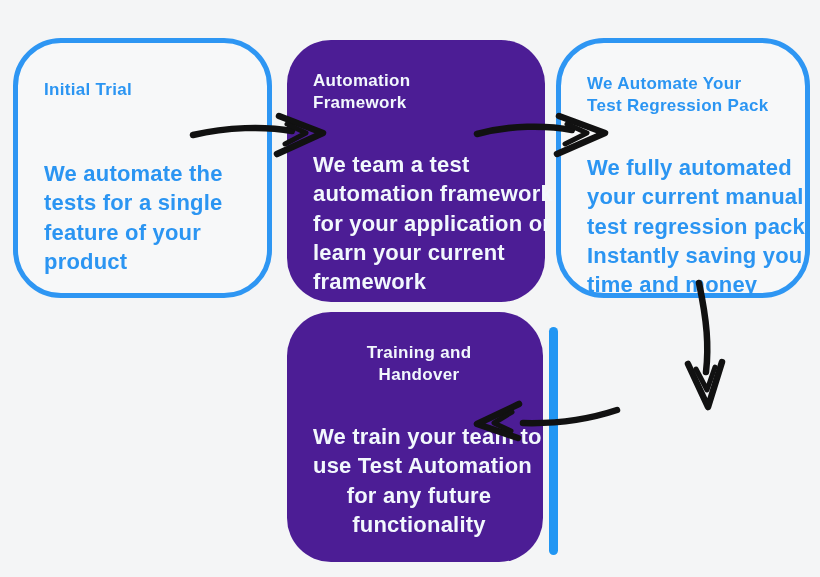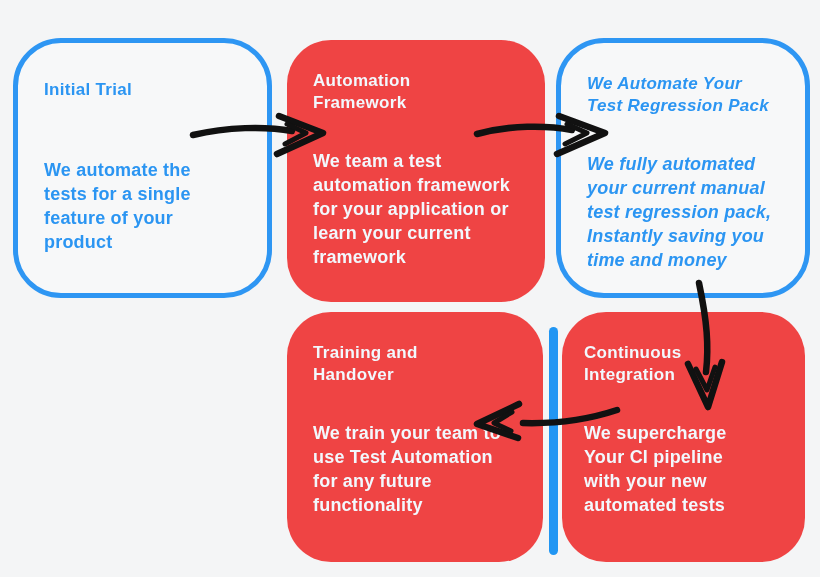--- a/index.html
+++ b/index.html
@@ -9,35 +9,35 @@
     font-family:"Liberation Sans","DejaVu Sans",sans-serif;
   }
   .box {
     position:absolute; box-sizing:border-box;
     border-radius:44px; padding:30px 18px 0 26px;
   }
   .box.outline {
     background:#f7f8f9; border:5px solid #2e96f3; color:#2b95f2;
     border-radius:48px;
   }
-  .box.filled { background:#ef4444; color:#f2f8fd; }
+  .box.filled { background:#4c1d95; color:#f2f8fd; }
   .box .title {
     font-size:17px; font-weight:700; line-height:1.32;
     letter-spacing:.3px; white-space:pre-line;
     min-height:46px; margin:0 0 34px 0;
   }
   .box .body {
-    font-size:18px; font-weight:700; line-height:1.33;
+    font-size:22px; font-weight:700; line-height:1.33;
     letter-spacing:.2px; white-space:pre; margin:0;
   }
   .b1 { left:13px;  top:38px;  width:259px; height:260px; padding-top:36px; }
   .b2 { left:287px; top:40px;  width:258px; height:262px; }
-  .b3 { left:556px; top:38px;  width:254px; height:260px;font-style:italic; }
+  .b3 { left:556px; top:38px;  width:254px; height:260px; }
   .b4 { left:562px; top:312px; width:243px; height:250px; padding-left:22px; }
-  .b5 { left:287px; top:312px; width:256px; height:250px; }
+  .b5 { left:287px; top:312px; width:256px; height:250px;text-align:center; }
   .stripe {
     position:absolute; left:549px; top:327px; width:9px; height:228px;
     background:#2196f3; border-radius:6px;
   }
   .arrow { position:absolute; z-index:10; }
   .arrow path {
     fill:none; stroke:#111111; stroke-linecap:round; stroke-linejoin:round;
   }
   .shaft { stroke-width:6.5px; }
   .head-outer { stroke-width:6.5px; }
@@ -75,28 +75,20 @@
 Test Regression Pack</p>
     <p class="body">We fully automated
 your current manual
 test regression pack,
 Instantly saving you
 time and money</p>
   </div>
 
   <div class="stripe"></div>
 
-  <div class="box filled b4">
-    <p class="title">Continuous
-Integration</p>
-    <p class="body">We supercharge
-Your CI pipeline
-with your new
-automated tests</p>
-  </div>
 
   <div class="box filled b5">
     <p class="title">Training and
 Handover</p>
     <p class="body">We train your team to
 use Test Automation
 for any future
 functionality</p>
   </div>
 

